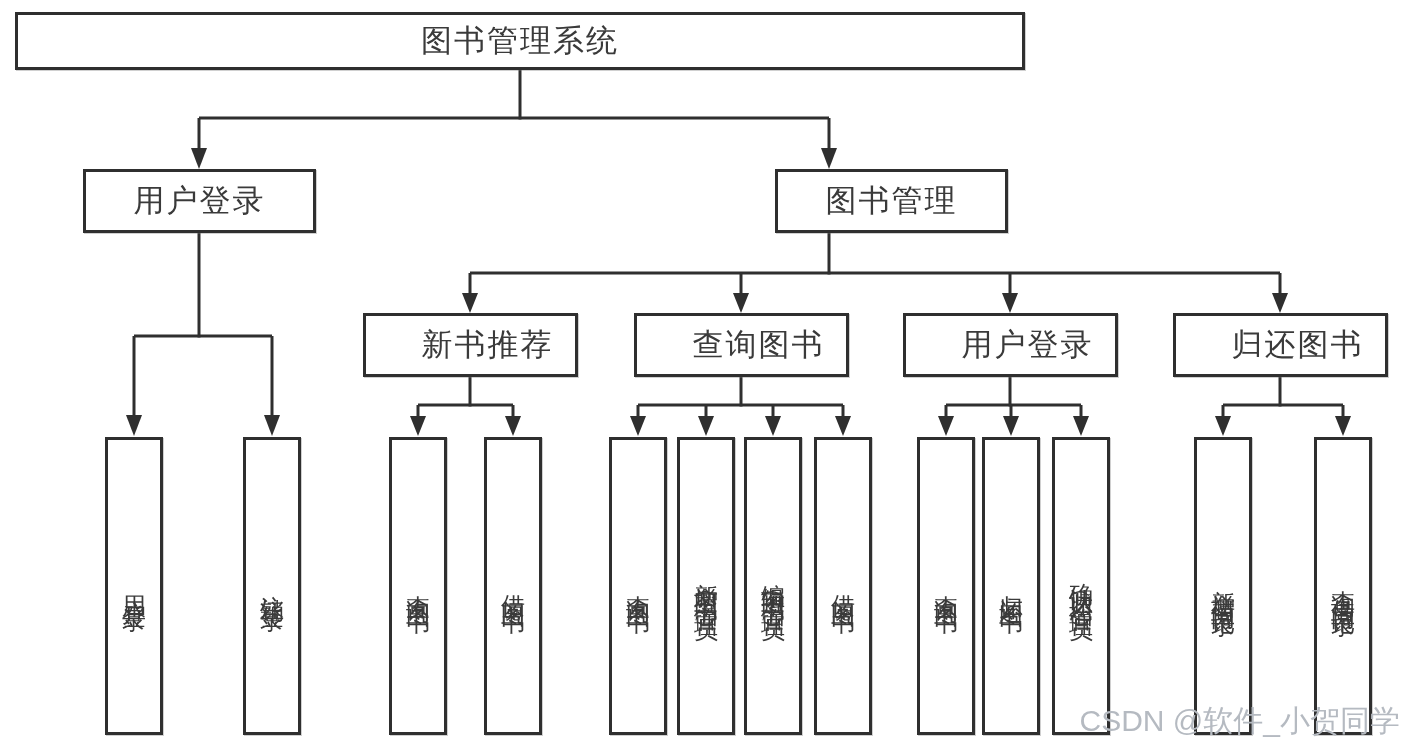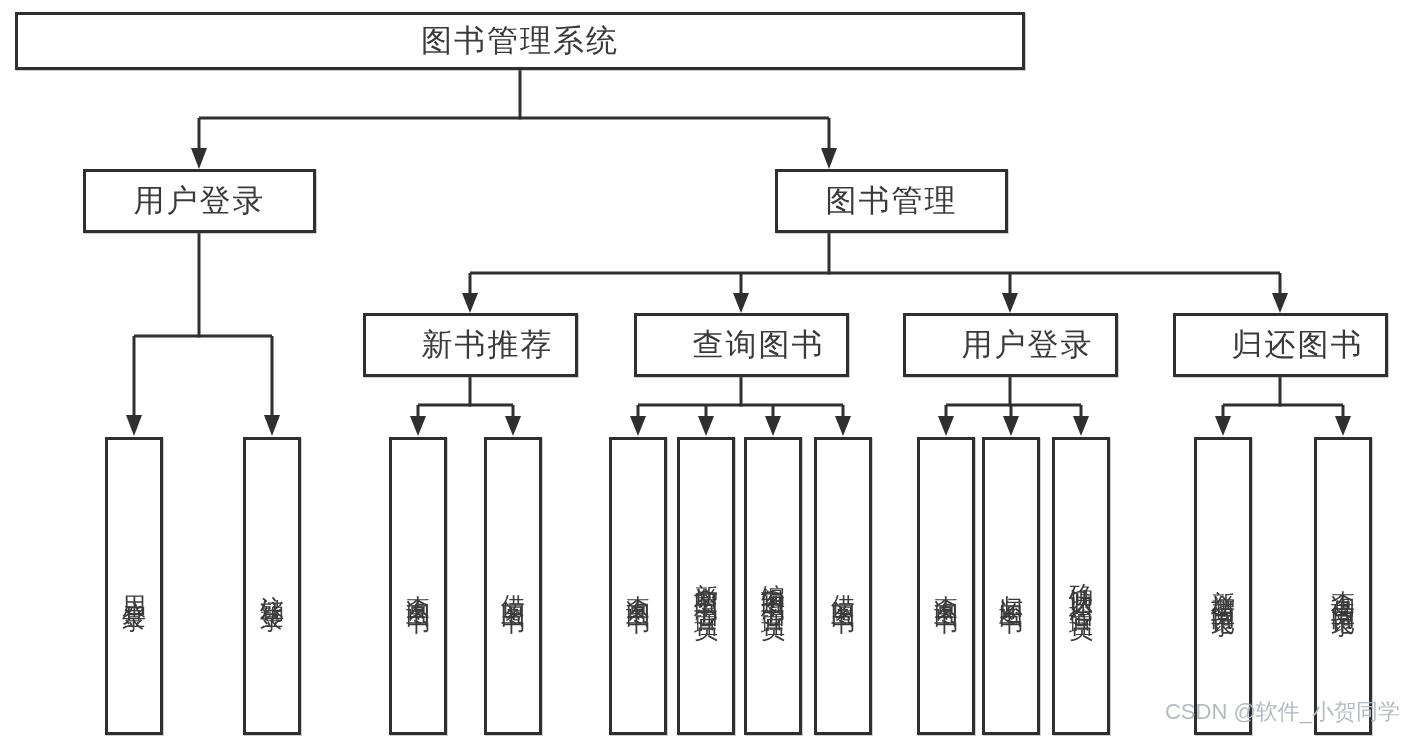--- a/index.html
+++ b/index.html
@@ -63,22 +63,22 @@
     white-space:nowrap;
   }
   .x1{left:105px}.x2{left:243px}
   .x3{left:389px}.x4{left:484px}
   .x5{left:609px}.x6{left:677px}.x7{left:744px}.x8{left:814px}
   .x9{left:917px}.x10{left:982px}.x11{left:1052px}
   .x12{left:1194px}.x13{left:1314px}
   
   .watermark{
     position:absolute;
-    right:5px;bottom:20px;
-    font-size:22px;
+    right:5px;bottom:5px;
+    font-size:30px;
     color:var(--watermark);
     letter-spacing:0;
   }
 </style>
 </head>
 <body>
 
 <div id="stage">
 
   <svg id="connectors" viewBox="0 0 1405 747" xmlns="http://www.w3.org/2000/svg">

